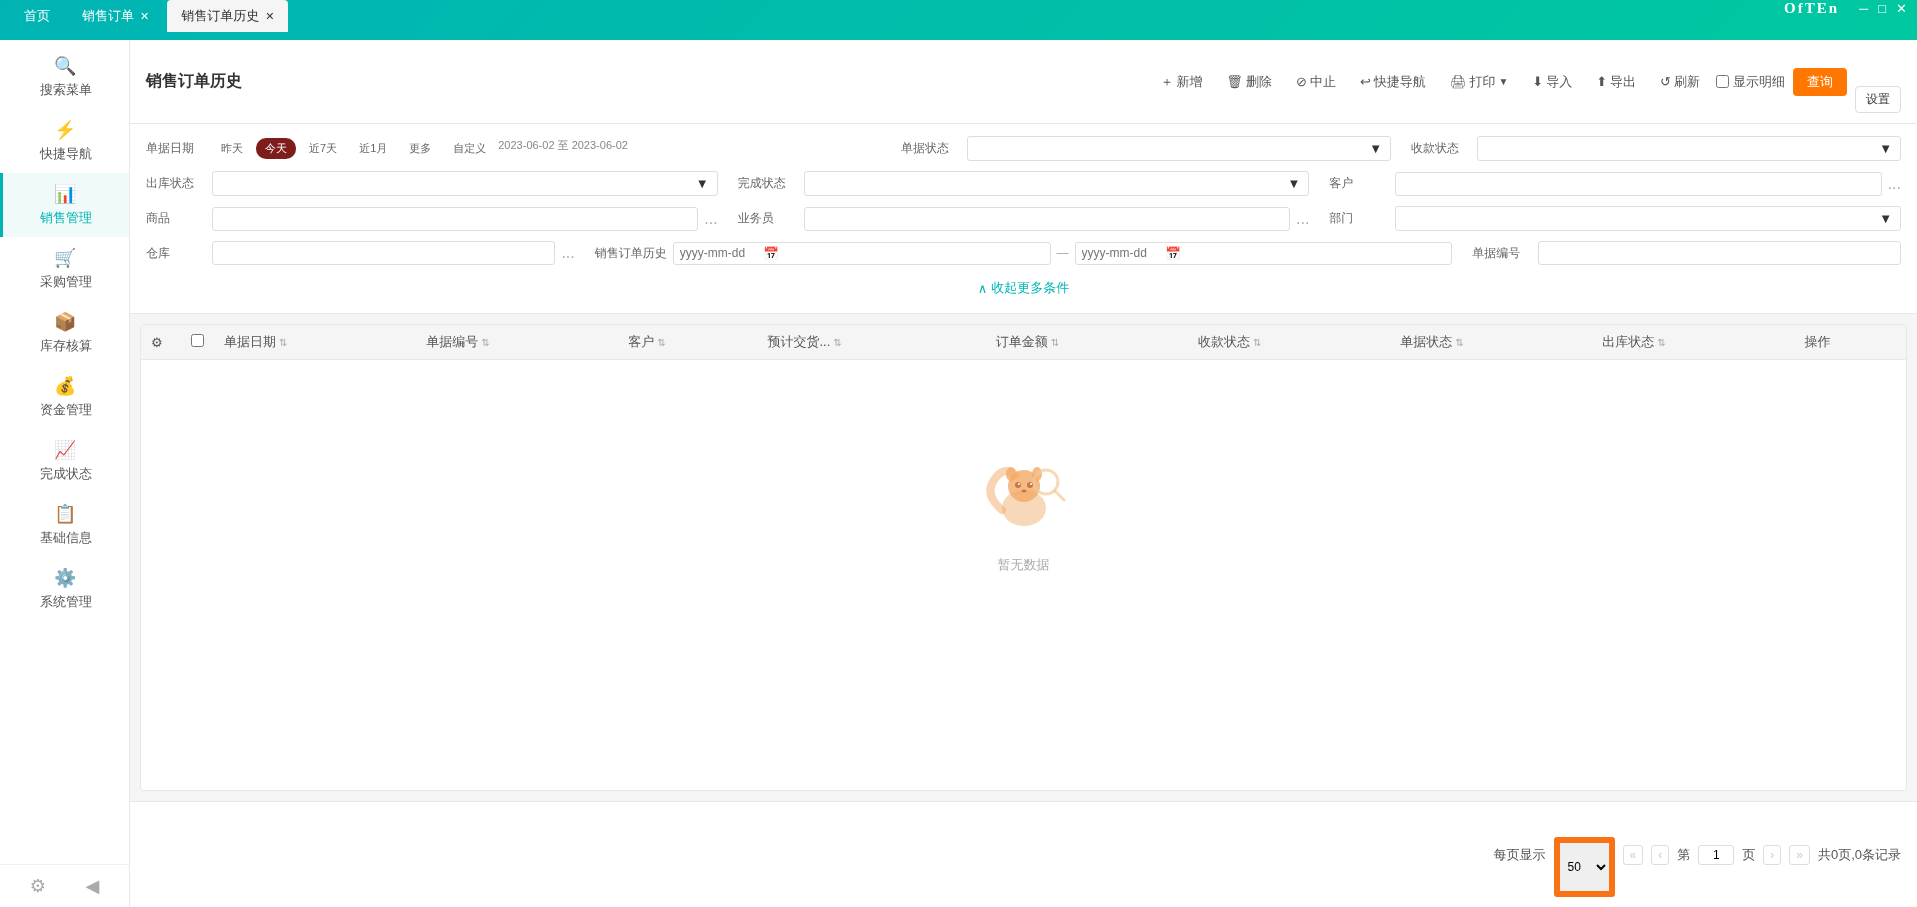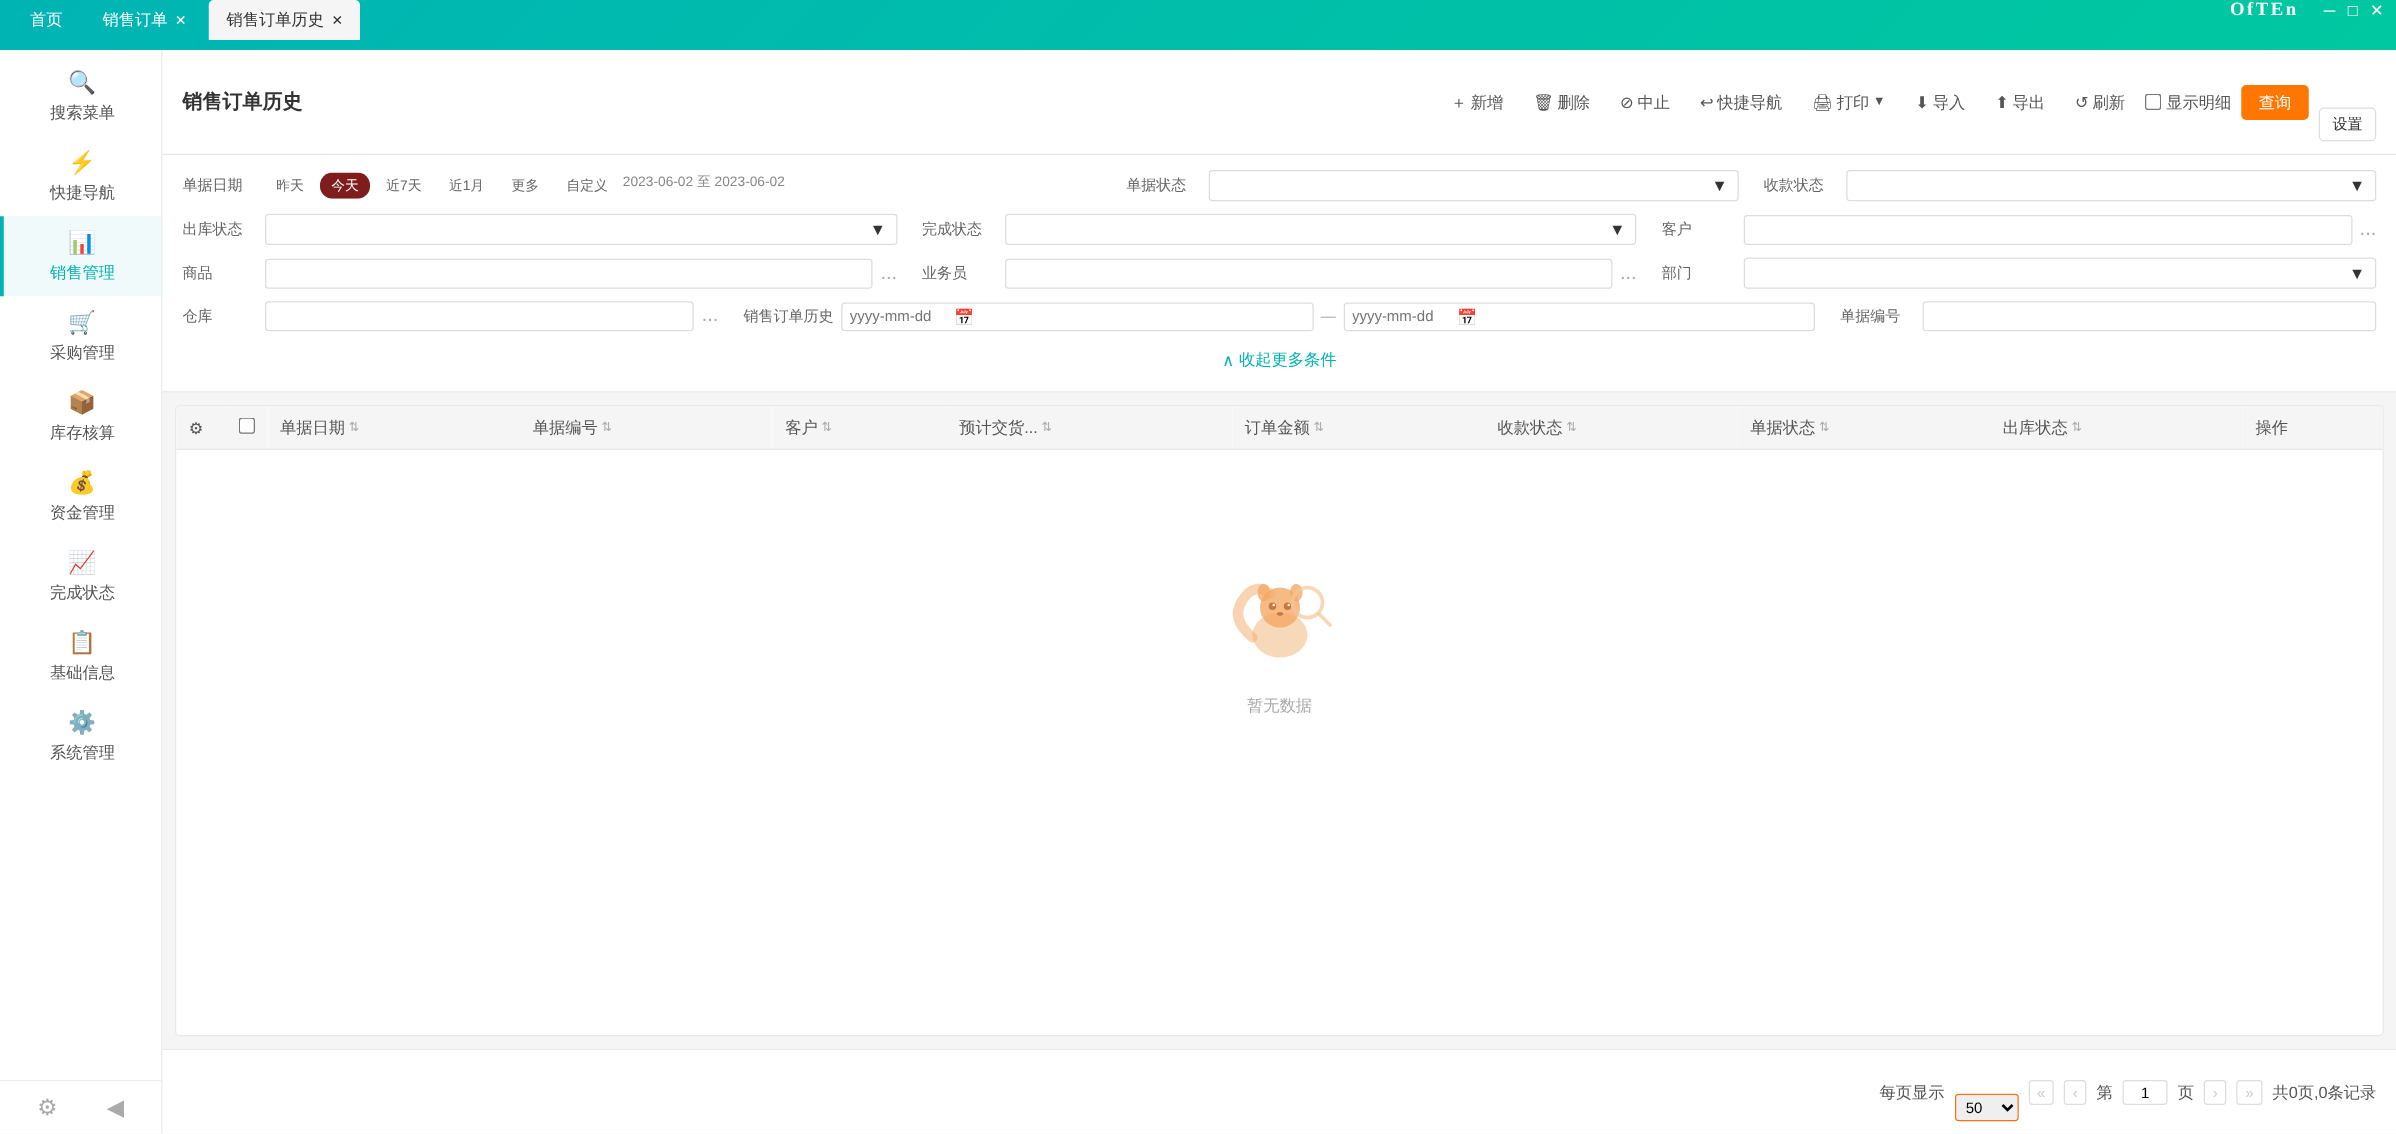--- a/index.html
+++ b/index.html
@@ -314,23 +314,23 @@
       justify-content: flex-end;
       padding: 10px 16px;
       background: #fff;
       border-top: 1px solid #e8e8e8;
       gap: 8px;
       flex-shrink: 0;
       font-size: 12px;
       color: #555;
     }
     .pagination-select {
-      border: 1px solid #f97316;
+      border: 6px solid #f97316;
       border-radius: 3px;
-      padding: 2px 4px;
+      padding: 16px 4px;
       font-size: 12px;
       margin-top: 25px;
     }
     .pagination-btn {
       border: 1px solid #ddd;
       background: #fff;
       border-radius: 3px;
       padding: 2px 6px;
       cursor: pointer;
       color: #555;

